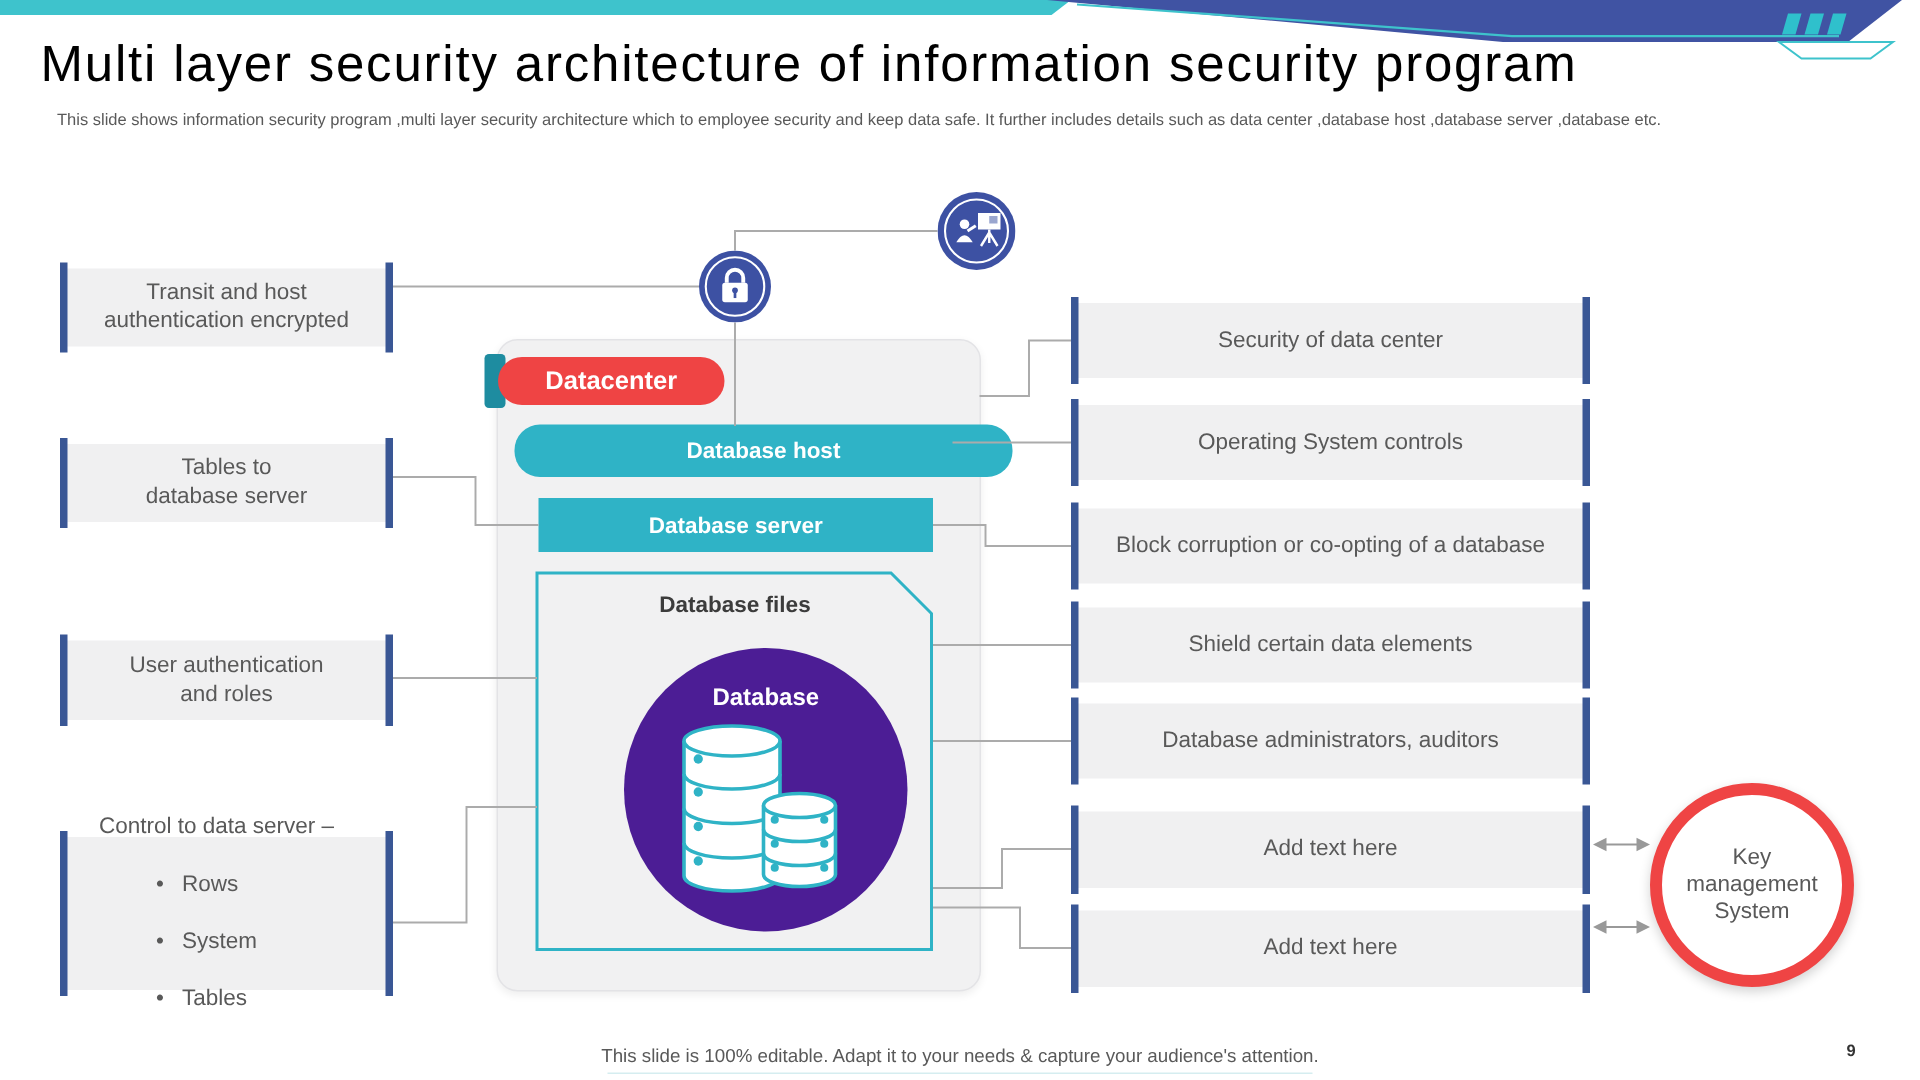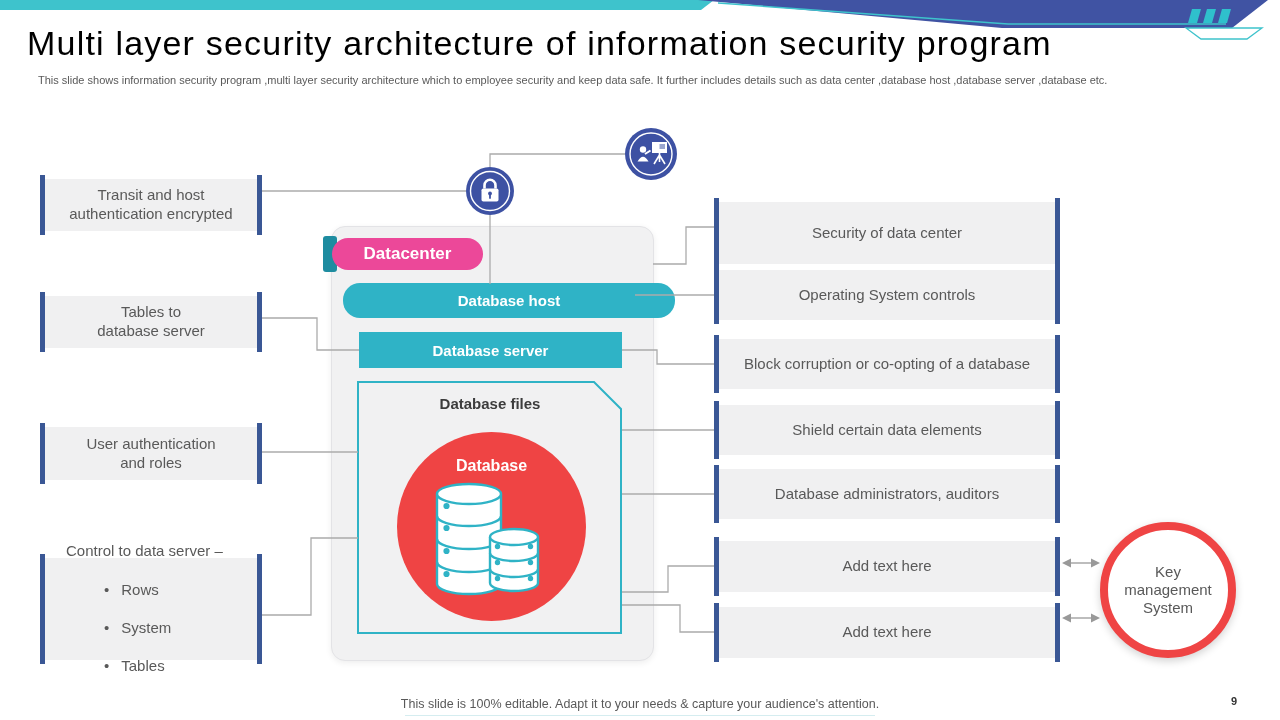--- a/index.html
+++ b/index.html
@@ -16,31 +16,31 @@
   .sidebox::before{left:-4px;}
   .sidebox::after{right:-4px;}
   .lbox{left:44px;width:214px;}
   .rbox{left:718px;width:338px;}
   .ctl{width:100%;text-align:left;padding-left:22px;box-sizing:border-box;}
   .ctl .bullet{display:flex;gap:12px;margin-left:38px;line-height:1.3;}
   
   .panel{position:absolute;left:331px;top:226px;width:321px;height:433px;background:#F1F1F2;
          border:1px solid #E3E3E6;border-radius:14px;box-shadow:0 2px 6px rgba(0,0,0,0.07);z-index:2;}
   .dc-notch{position:absolute;left:323px;top:236px;width:14px;height:36px;background:#1E8CA0;border-radius:3px;z-index:3;}
-  .dc-pill{position:absolute;left:332px;top:238px;width:151px;height:32px;background:#ec4899;border-radius:16px;
+  .dc-pill{position:absolute;left:332px;top:238px;width:151px;height:32px;background:#ef4444;border-radius:16px;
            color:#fff;font-weight:bold;font-size:17px;display:flex;align-items:center;justify-content:center;z-index:4;}
   .tealbar{position:absolute;background:#2FB3C6;color:#fff;font-weight:bold;font-size:15px;
            display:flex;align-items:center;justify-content:center;z-index:4;}
   .host{left:343px;top:283px;width:332px;height:35px;border-radius:17px;}
   .server{left:359px;top:332px;width:263px;height:36px;}
   .filebox{position:absolute;left:356px;top:380px;z-index:3;}
   .files-title{position:absolute;left:356px;top:395px;width:268px;text-align:center;color:#3C3C3C;
                font-weight:bold;font-size:15px;z-index:4;}
-  .db-circle{position:absolute;left:397px;top:432px;width:189px;height:189px;border-radius:50%;
-             background:#ef4444;z-index:4;}
+  .db-circle{position:absolute;left:416px;top:432px;width:189px;height:189px;border-radius:50%;
+             background:#4c1d95;z-index:4;}
   .db-label{position:absolute;left:0;top:25px;width:100%;text-align:center;color:#fff;font-weight:bold;font-size:16px;}
   .db-icon{position:absolute;left:32px;top:50px;}
   
   .icon-circle{position:absolute;z-index:7;}
   .lockpos{left:466px;top:167px;}
   .prespos{left:625px;top:128px;}
   
   .key-circle{position:absolute;left:1100px;top:522px;width:120px;height:120px;background:#fff;
               border:8px solid #ef4444;border-radius:50%;display:flex;align-items:center;justify-content:center;
               text-align:center;color:#595959;font-size:15px;white-space:pre-line;line-height:1.2;
@@ -168,21 +168,21 @@
 and roles</div>
   <div class="sidebox lbox" style="top:558px;height:102px;">
     <div class="ctl">
       <div>Control to data server –</div>
       <div class="bullet"><span>•</span><span>Rows</span></div>
       <div class="bullet"><span>•</span><span>System</span></div>
       <div class="bullet"><span>•</span><span>Tables</span></div>
     </div>
   </div>
 
-  <div class="sidebox rbox" style="top:202px;height:62px;">Security of data center</div>
+  <div class="sidebox rbox" style="top:202px;height:50px;">Security of data center</div>
   <div class="sidebox rbox" style="top:339px;height:50px;">Block corruption or co-opting of a database</div>
   <div class="sidebox rbox" style="top:270px;height:50px;">Operating System controls</div>
   <div class="sidebox rbox" style="top:405px;height:50px;">Shield certain data elements</div>
   <div class="sidebox rbox" style="top:469px;height:50px;">Database administrators, auditors</div>
   <div class="sidebox rbox" style="top:541px;height:51px;">Add text here</div>
   <div class="sidebox rbox" style="top:607px;height:51px;">Add text here</div>
 
   <div class="key-circle">
     <span>Key
 management

